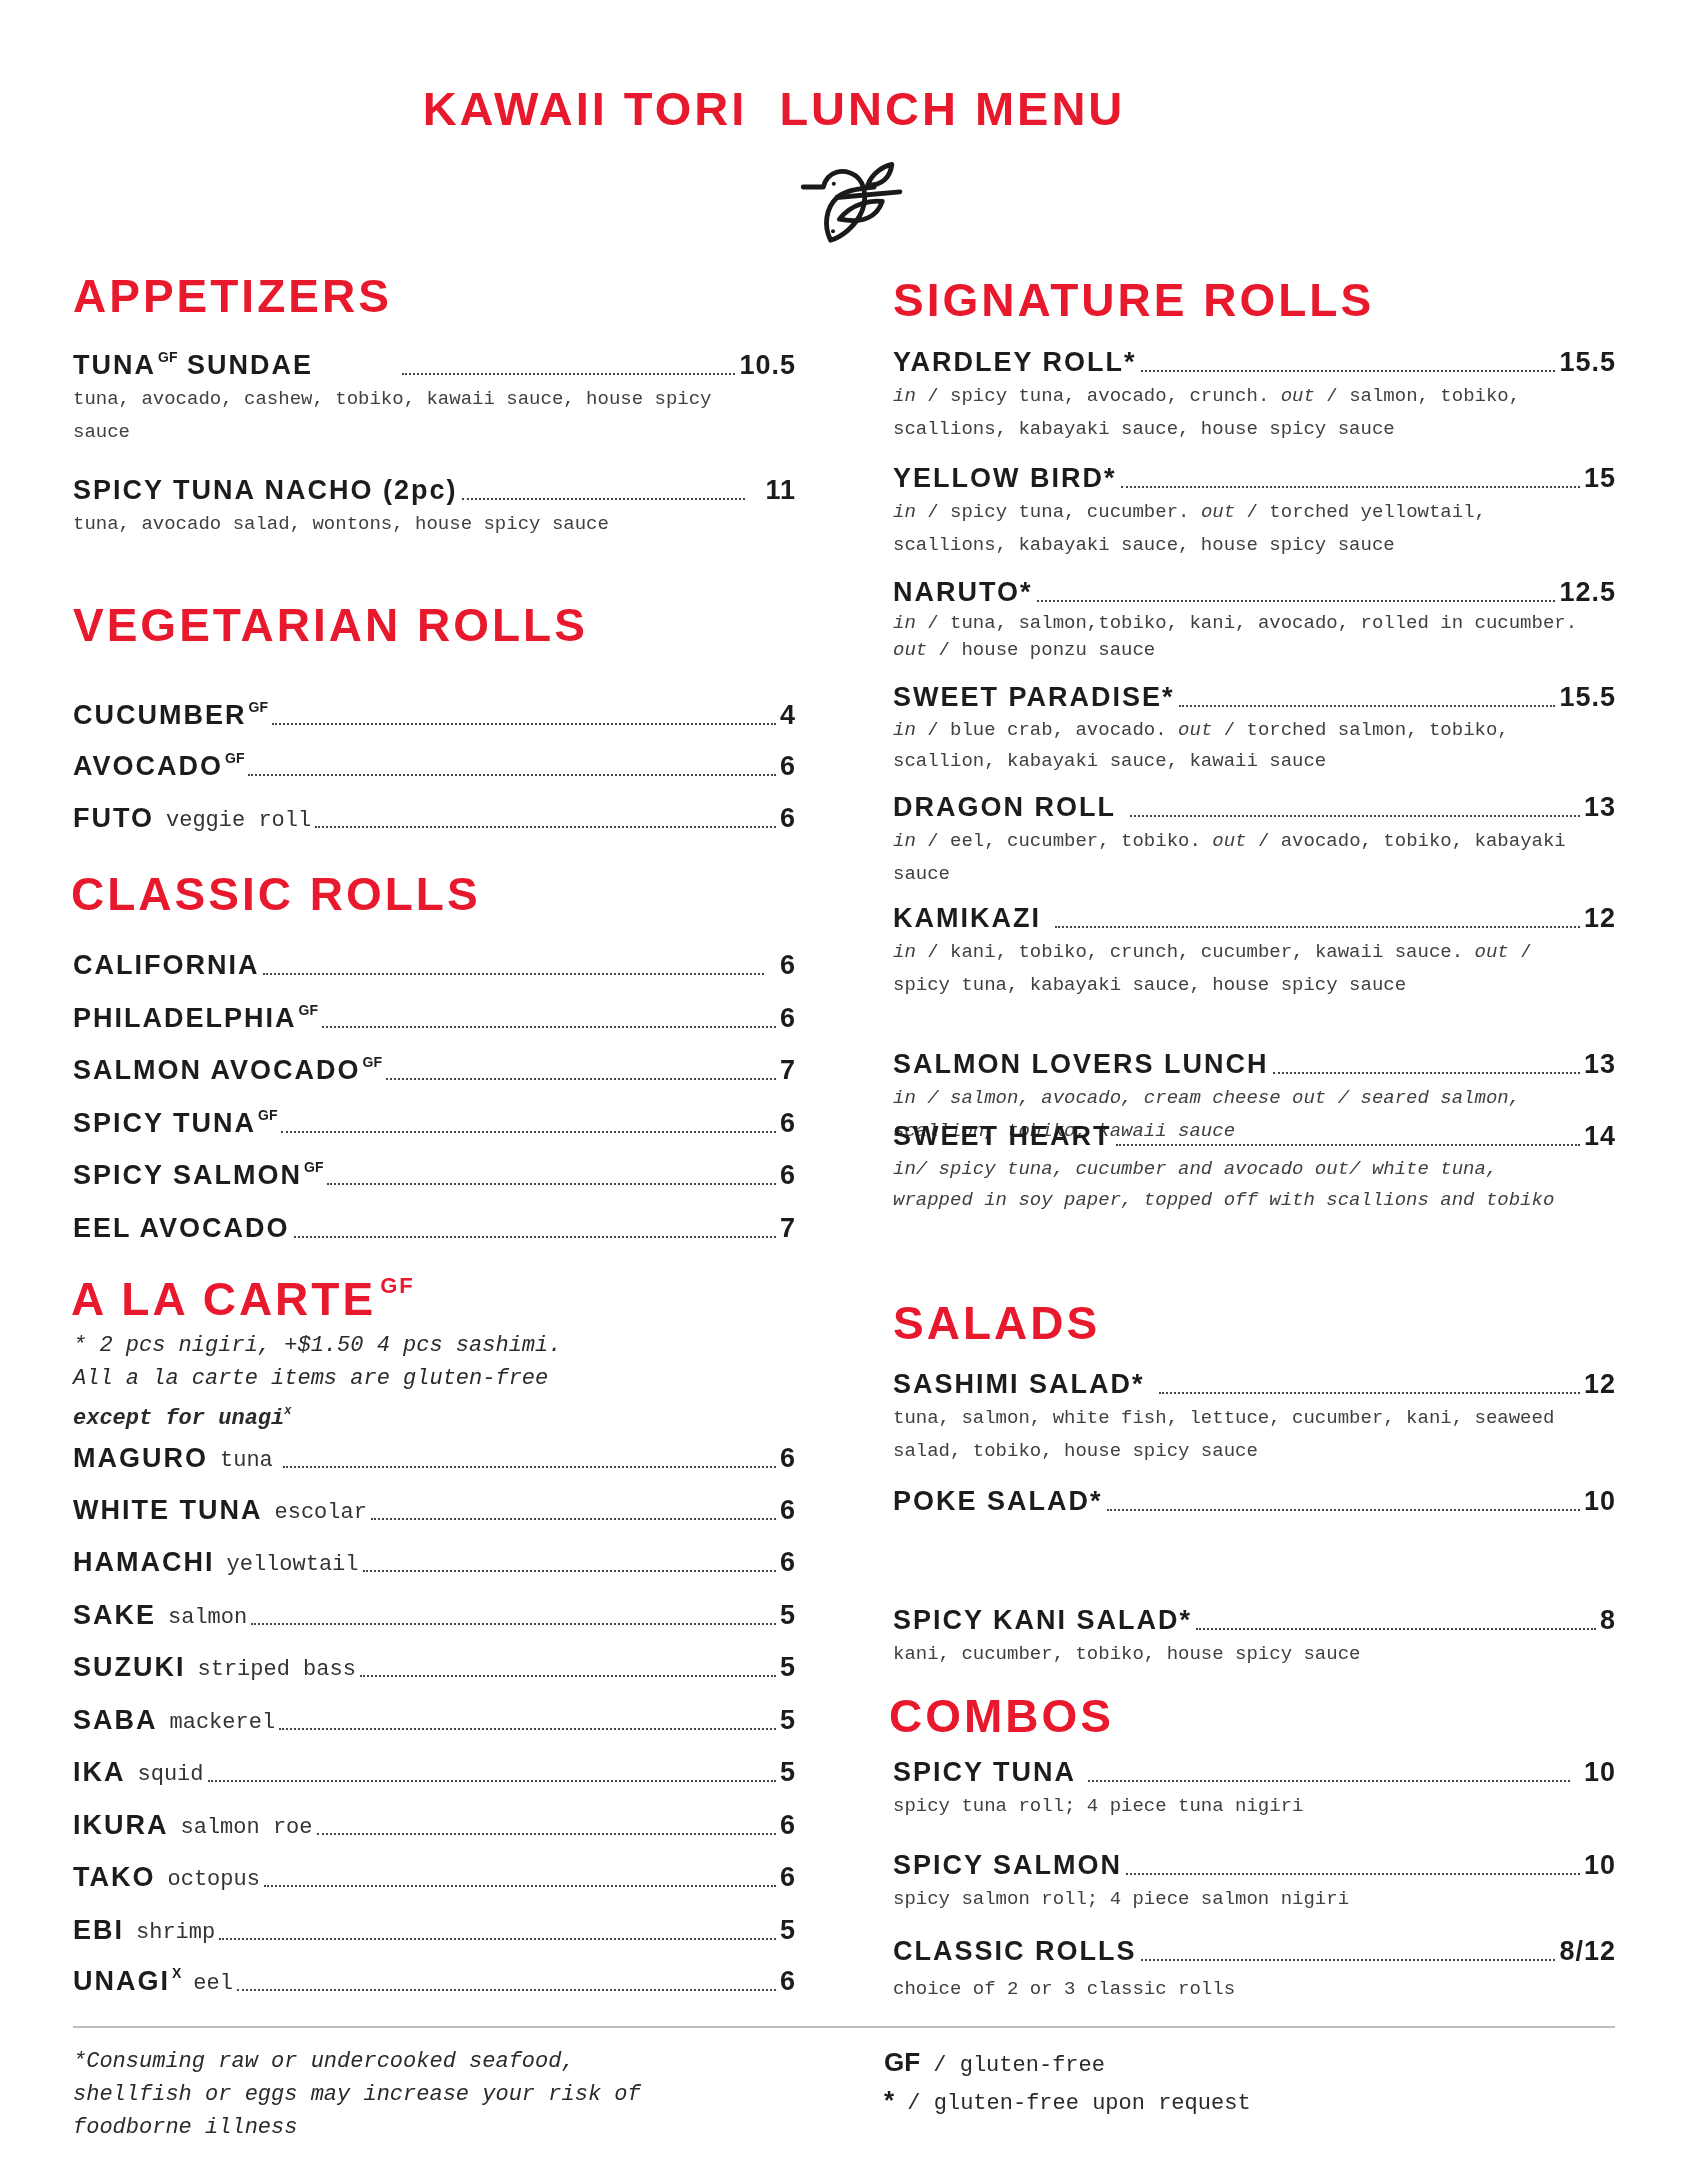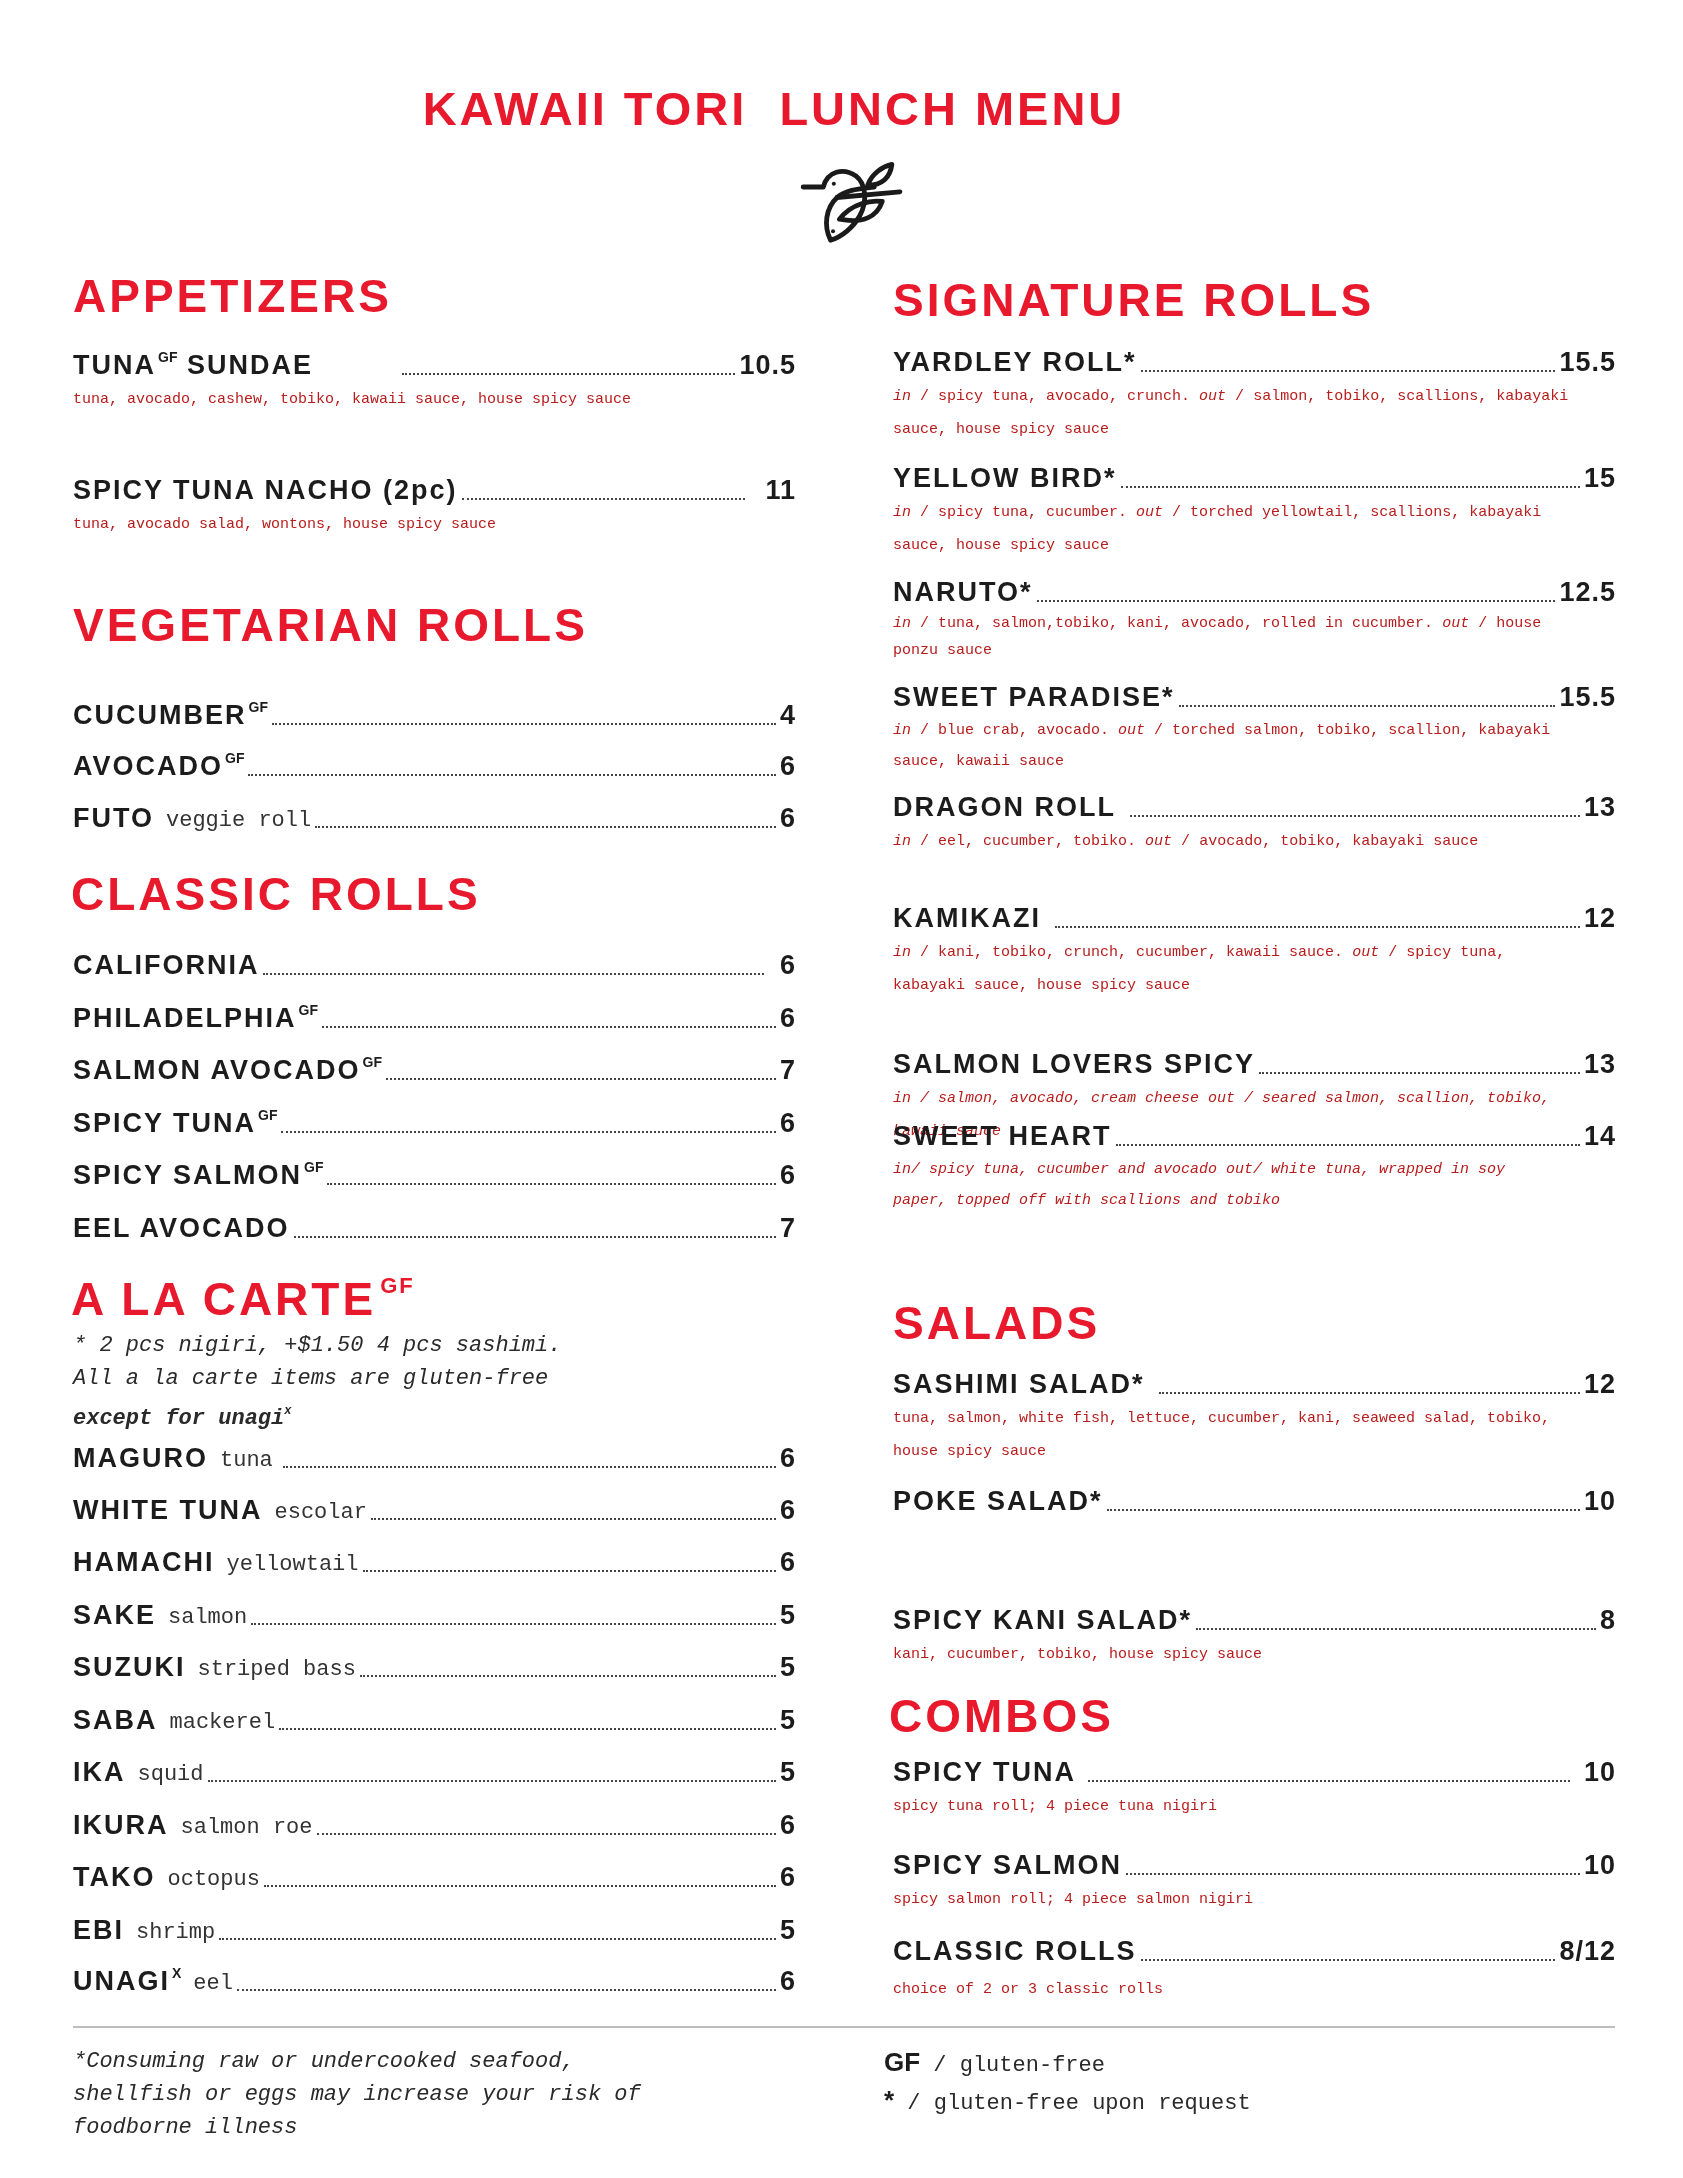--- a/index.html
+++ b/index.html
@@ -30,22 +30,22 @@
     color: #333; letter-spacing: 0; margin-left: 12px; white-space: nowrap; line-height: 1;
   }
   .dots {
     flex: 1; border-bottom: 2px dotted #444; margin: 0 4px 4px 4px; height: 0;
   }
   .price {
     font-family: "Liberation Sans", sans-serif; font-weight: 700; font-size: 27px;
     color: #1c1c1c; white-space: nowrap; line-height: 1; letter-spacing: 1px;
   }
   .desc {
-    font-family: "Liberation Mono", monospace; font-size: 15px; line-height: 33px;
-    color: #b91c1c; margin-top: 4px; width: 693px;
+    font-family: "Liberation Mono", monospace; font-size: 19px; line-height: 33px;
+    color: #404040; margin-top: 4px; width: 693px;
   }
   .desc i { font-style: italic; }
   .desc.ital { font-style: italic; }
   .note {
     font-family: "Liberation Mono", monospace; font-size: 22px; font-style: italic;
     line-height: 33px; color: #2a2a2a; position: absolute; width: 693px;
   }
   .note .b { font-weight: 700; }
   .note sup { font-size: 12px; vertical-align: 10px; }
   .divider { position: absolute; left: 73px; top: 2026px; width: 1542px; height: 2px; background: #bdbdbd; }
@@ -313,21 +313,21 @@
     <div class="row">
         <span class="name">KAMIKAZI</span>
         <span class="dots" style="margin-left:14px;"></span>
         <span class="price">12</span>
       </div>
     <div class="desc" style="width:673px;"><i>in</i><span> / </span><span>kani, tobiko, crunch, cucumber, kawaii sauce.</span> <i>out</i><span> / </span><span>spicy tuna, kabayaki sauce, house spicy sauce</span></div>
   </div>
 
   <div class="item" style="top:1044px;">
     <div class="row">
-        <span class="name">SALMON LOVERS SPICY</span>
+        <span class="name">SALMON LOVERS LUNCH</span>
         <span class="dots"></span>
         <span class="price">13</span>
       </div>
     <div class="desc ital" style="width:673px;">in / salmon, avocado, cream cheese out / seared salmon, scallion, tobiko, kawaii sauce</div>
   </div>
 
   <div class="item" style="top:1116px;">
     <div class="row">
         <span class="name">SWEET HEART</span>
         <span class="dots"></span>

